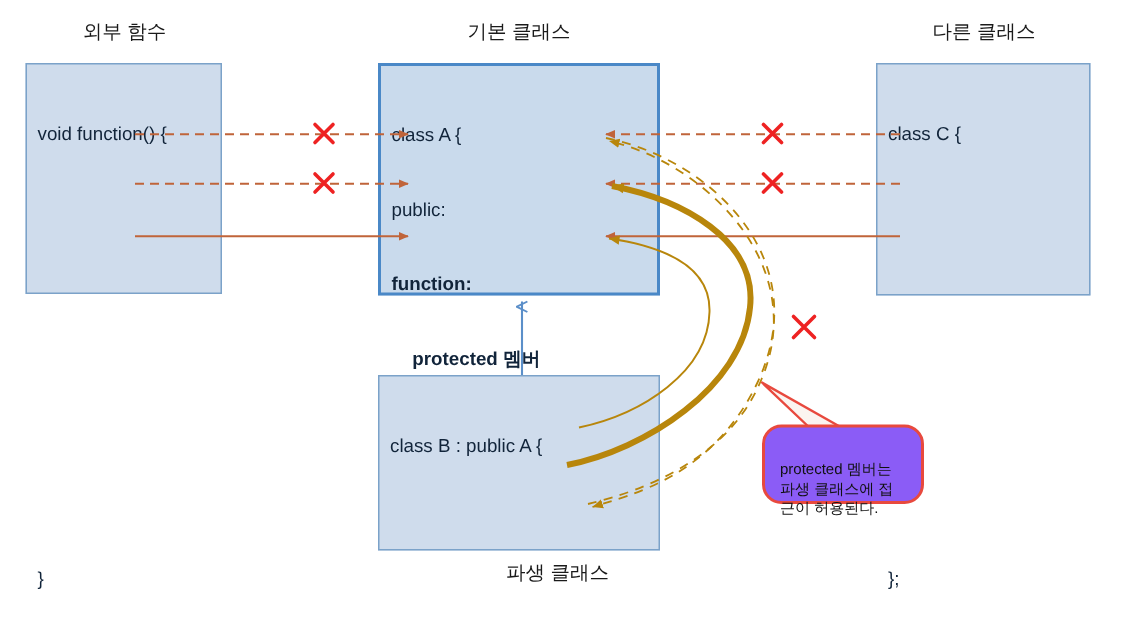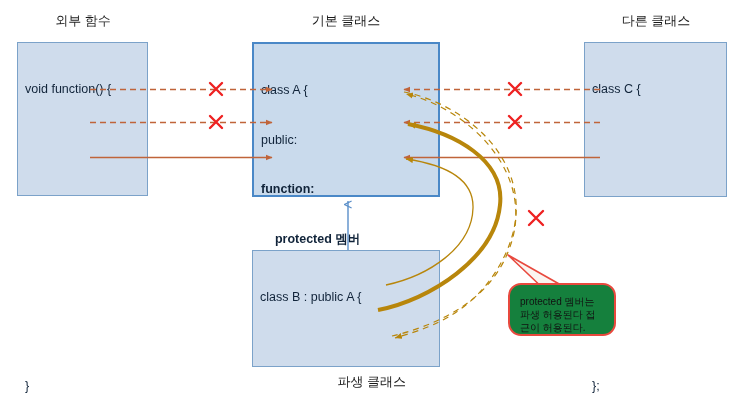--- a/index.html
+++ b/index.html
@@ -56,28 +56,28 @@
   svg.overlay {
     position: absolute;
     left: 0;
     top: 0;
     width: 749px;
     height: 417px;
     pointer-events: none;
   }
   .callout {
     position: absolute;
-    background: #15803d;
+    background: #8b5cf6;
     border: 2px solid #e8493e;
     border-radius: 13px;
     box-sizing: border-box;
     font-size: 10px;
     line-height: 13px;
     color: #111111;
-    padding: 10px 8px 6px 10px;
+    padding: 22px 8px 6px 10px;
   }
   .callout div { white-space: nowrap; }
 </style>
 </head>
 <body>
 
 <div id="stage">
 
   <div class="title" style="left:23px; top:12px; width:120px;">외부 함수</div>
 
@@ -212,17 +212,17 @@
       <path d="M529,211 L543,225 M543,211 L529,225" stroke="#ee2222" stroke-width="2.4" stroke-linecap="round"></path>
     </g>
 
     <g>
       <path d="M 508 255 L 568 289 L 548 293 Z" fill="#fbf4f0" stroke="#e8493e" stroke-width="1.6" stroke-linejoin="round"></path>
     </g>
   </svg>
 
   <div class="callout" style="left:508px; top:283px; width:108px; height:53px;">
     <div>protected 멤버는</div>
-    <div>파생 허용된다 접</div>
+    <div>파생 클래스에 접</div>
     <div>근이 허용된다.</div>
   </div>
 
 </div>
 
 </body></html>

